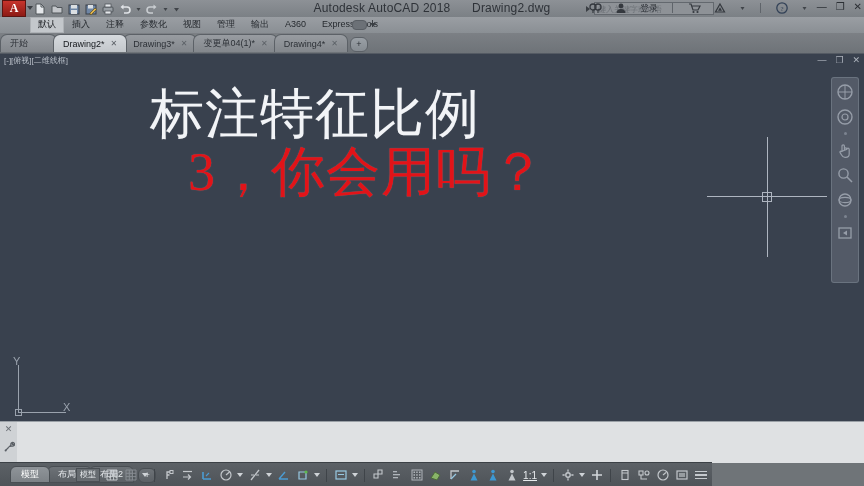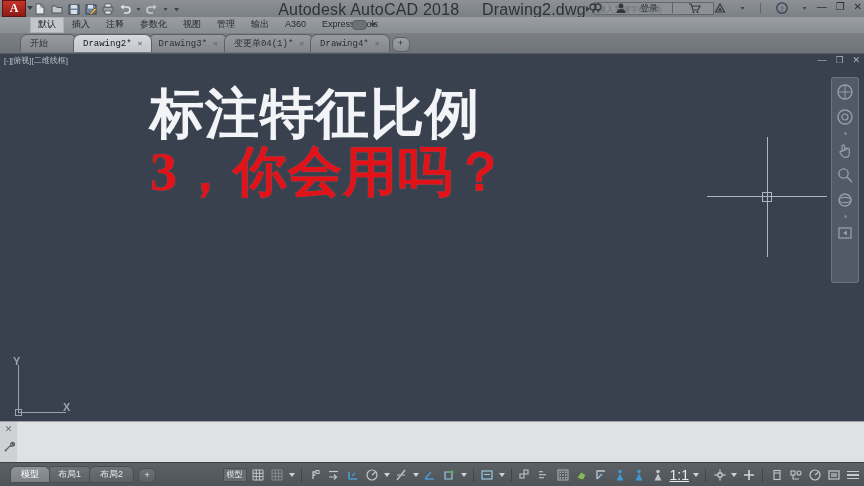--- a/index.html
+++ b/index.html
@@ -18,21 +18,21 @@
           color:#fff;font-size:12px;font-weight:bold;text-align:center;
           line-height:15px;font-family:"Liberation Serif",serif;}
   .appbtn-caret{position:absolute;left:27px;top:6px;
           border-left:3px solid transparent;border-right:3px solid transparent;
           border-top:4px solid #3b3f44;}
   .qat{position:absolute;left:33px;top:1px;height:15px;display:flex;align-items:center;gap:3px;}
   .qicon{width:14px;height:14px;position:relative;opacity:.92;}
   .qicon svg{display:block;}
   .qsep{width:1px;height:10px;background:#5f646a;margin:0 2px;}
   .title-text{position:absolute;left:0;top:1px;width:864px;text-align:center;
-              font-size:16px;color:#2e3238;letter-spacing:.2px;}
+              font-size:12px;color:#2e3238;letter-spacing:.2px;}
   .title-text span{display:inline-block;}
   .title-dwg{margin-left:18px;}
   .searchwrap{position:absolute;right:150px;top:2px;display:flex;align-items:center;gap:4px;}
   .search-caret{border-left:4px solid #3b3f44;border-top:3px solid transparent;
                 border-bottom:3px solid transparent;width:0;height:0;}
   .searchbox{width:120px;height:13px;background:#8e9297;border:1px solid #63686e;
              box-sizing:border-box;color:#6a6f75;font-size:8px;padding:1px 3px;
              line-height:11px;overflow:hidden;white-space:nowrap;}
   .tr-icons{position:absolute;right:56px;top:1px;display:flex;align-items:center;gap:12px;}
   .signin{font-size:9px;color:#2e3238;}
@@ -45,49 +45,49 @@
              background:linear-gradient(#9a9ea3,#8a8f94);border-bottom:1px solid #62676d;}
   .rtabs{position:absolute;left:30px;top:0;height:16px;display:flex;align-items:center;gap:0px;}
   .rtab{font-size:9px;color:#262a2f;padding:0 8px;line-height:15px;height:16px;white-space:nowrap;}
   .rtab.active{background:#c3c7cb;color:#16191d;box-shadow:inset 0 0 0 1px #aeb2b6;}
   .rtab-extra{position:absolute;left:352px;top:3px;display:flex;align-items:center;gap:3px;}
   .pill{width:13px;height:8px;border-radius:4px;background:#6c7177;border:1px solid #595e64;}
 
   
   .filetabrow{position:absolute;left:0;top:33px;width:864px;height:20px;
               background:linear-gradient(#7c8085,#6e7378);border-bottom:1px solid #4c5157;}
-  .ftabs{position:absolute;left:20px;top:1px;height:18px;display:flex;align-items:flex-end;font-family:Liberation Mono, monospace;}
+  .ftabs{position:absolute;left:0;top:1px;height:18px;display:flex;align-items:flex-end;}
   .ftab{height:17px;display:flex;align-items:center;gap:6px;padding:0 9px;
         font-size:9px;color:#2c3036;
         background:linear-gradient(#989ca1,#83878c);
         border:1px solid #5c6167;border-bottom:none;
         border-radius:7px 7px 0 0;margin-right:-4px;position:relative;}
   .ftab.active{background:linear-gradient(#d6dade,#c3c7cb);color:#15181c;z-index:5;}
   .ftab .x{font-size:8px;color:#5b6066;}
   .ftab-add{width:16px;height:13px;border-radius:6px;
             background:linear-gradient(#9aa0a6,#868c92);border:1px solid #5c6167;
             color:#2c3036;font-size:9px;line-height:12px;text-align:center;margin-left:6px;}
 
   
   .dwgwin{position:absolute;left:0;top:53px;width:864px;height:368px;background:#39414e;
           border-top:1px solid #545a63;}
   .vplabelrow{position:absolute;left:0;top:0;width:864px;height:14px;}
   .vplabel{position:absolute;left:4px;top:1px;font-size:8px;color:#b9bfc8;white-space:nowrap;}
   .dwgctl{position:absolute;right:4px;top:1px;display:flex;align-items:center;gap:9px;
           color:#aeb4bd;font-size:9px;}
   .canvas{position:absolute;left:0;top:13px;width:864px;height:355px;
-          background:#39414e;overflow:hidden;font-weight:bold;}
+          background:#39414e;overflow:hidden;}
 
   
   .bigtext{position:absolute;left:150px;top:18px;width:700px;
            font-family:"Liberation Serif","DejaVu Serif",serif;
            color:#f2f4f7;line-height:1.08;}
   .bigline{font-size:54px;white-space:nowrap;letter-spacing:1px;
            text-shadow:0 0 1px rgba(255,255,255,.25);}
-  .bigline.red{color:#e21318;}
+  .bigline.red{color:#e21318;margin-left:38px;}
 
   
   .crosshair{position:absolute;left:767px;top:196px;width:0;height:0;}
   .crosshair .h{position:absolute;left:-60px;top:-1px;width:120px;height:1px;background:#aeb5c0;}
   .crosshair .v{position:absolute;left:0px;top:-60px;width:1px;height:120px;background:#aeb5c0;}
   .crosshair .pick{position:absolute;left:-5px;top:-5px;width:10px;height:10px;
                    border:1px solid #aeb5c0;box-sizing:border-box;}
 
   
   .ucs{position:absolute;left:13px;top:290px;width:70px;height:60px;}
@@ -119,38 +119,38 @@
            font-family:"Liberation Sans",sans-serif;}
   .cmdinputrow{position:absolute;left:20px;top:25px;width:836px;height:14px;
                display:flex;align-items:center;gap:4px;}
   .cmdprompt{width:15px;height:11px;background:#c9ccd0;border:1px solid #a9adb2;
              font-size:7px;color:#4a4f55;text-align:center;line-height:10px;}
   .cmdcaret{border-left:4px solid #6a6f75;border-top:3px solid transparent;
             border-bottom:3px solid transparent;}
   .cmdinput{flex:1;font-size:8.5px;color:#9aa0a6;}
 
   
-  .statusbar{position:absolute;left:0;top:462px;width:864px;height:24px;
+  .statusbar{position:absolute;left:0;top:462px;width:712px;height:24px;
              background:linear-gradient(#5c6166,#4e5358);border-top:1px solid #3c4146;}
   .layouttabs{position:absolute;left:10px;top:3px;display:flex;align-items:flex-end;}
   .ltab{height:15px;padding:0 10px;font-size:9px;color:#e4e7ea;line-height:15px;
         background:linear-gradient(#6d7277,#5b6065);border:1px solid #494e53;
         border-radius:6px 6px 0 0;margin-right:-3px;}
   .ltab.active{background:linear-gradient(#8f9499,#7d8287);color:#fff;z-index:3;position:relative;}
   .ltab-add{width:16px;height:13px;border-radius:6px;background:linear-gradient(#6d7277,#5b6065);
             border:1px solid #494e53;color:#e4e7ea;font-size:9px;text-align:center;
             line-height:12px;margin-left:7px;}
   .statusicons{position:absolute;right:4px;top:3px;display:flex;align-items:center;gap:4px;height:18px;}
   .sicon{width:15px;height:15px;opacity:.9;display:flex;align-items:center;justify-content:center;}
   .ssep{width:1px;height:13px;background:#3f4449;margin:0 2px;}
   .scaret{border-left:3px solid transparent;border-right:3px solid transparent;
           border-top:4px solid #cfd3d7;}
   .smodel{font-size:8px;color:#e8ebee;background:#676c71;border:1px solid #4a4f54;
           padding:1px 3px;line-height:10px;}
-  .sscale{font-size:14px;color:#e8ebee;text-decoration:underline;}
+  .sscale{font-size:10px;color:#e8ebee;text-decoration:underline;}
   .hamb{display:flex;flex-direction:column;gap:2px;}
   .hamb i{display:block;width:12px;height:1.5px;background:#d2d6da;}
 </style>
 </head>
 <body>
 
 <div class="app">
 
   <div class="titlebar">
     <div class="appbtn">A</div>

